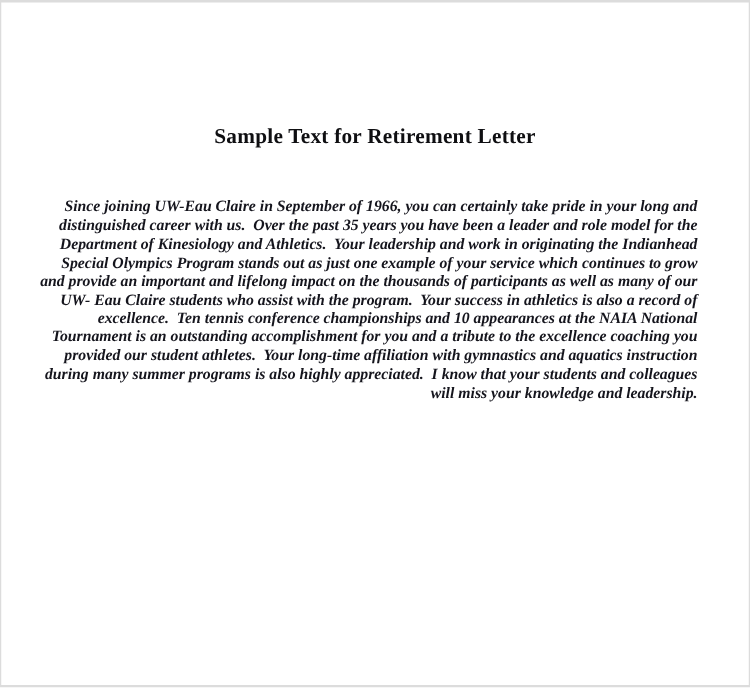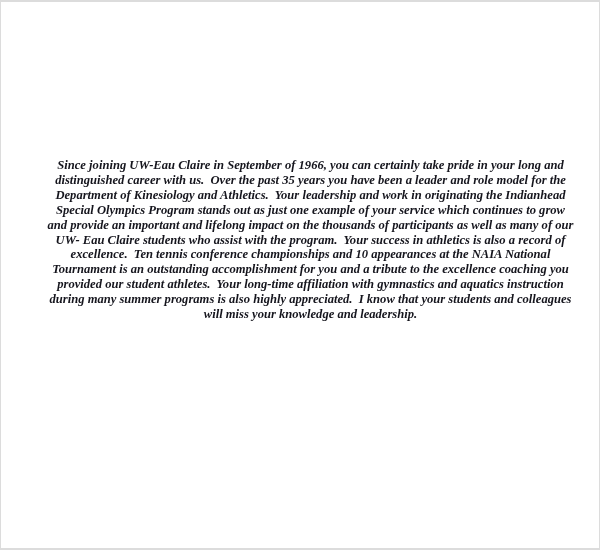--- a/index.html
+++ b/index.html
@@ -29,31 +29,32 @@
     font-family: "Liberation Serif", "DejaVu Serif", serif;
     font-size: 17px;
     font-weight: bold;
     font-style: normal;
     color: #0f0f12;
     letter-spacing: 0.2px;
   }
   .doc-body {
     position: absolute;
     top: 156px;
-    left: 46px;
+    left: 30px;
     width: 527px;
     margin: 0;
     font-family: "Liberation Serif", "DejaVu Serif", serif;
     font-size: 12.6px;
     line-height: 14.9px;
     font-weight: bold;
     font-style: italic;
     color: #15151d;
-    text-align: center;
+    text-align: right;
     white-space: pre-wrap;
   }
 </style>
 </head>
 <body>
 
 <div class="page">
+  <h1 class="doc-title">Sample Text for Retirement Letter</h1>
   <p class="doc-body">Since joining UW-Eau Claire in September of 1966, you can certainly take pride in your long and distinguished career with us.  Over the past 35 years you have been a leader and role model for the Department of Kinesiology and Athletics.  Your leadership and work in originating the Indianhead Special Olympics Program stands out as just one example of your service which continues to grow and provide an important and lifelong impact on the thousands of participants as well as many of our UW- Eau Claire students who assist with the program.  Your success in athletics is also a record of excellence.  Ten tennis conference championships and 10 appearances at the NAIA National Tournament is an outstanding accomplishment for you and a tribute to the excellence coaching you provided our student athletes.  Your long-time affiliation with gymnastics and aquatics instruction during many summer programs is also highly appreciated.  I know that your students and colleagues will miss your knowledge and leadership.</p>
 </div>
 
 </body></html>

